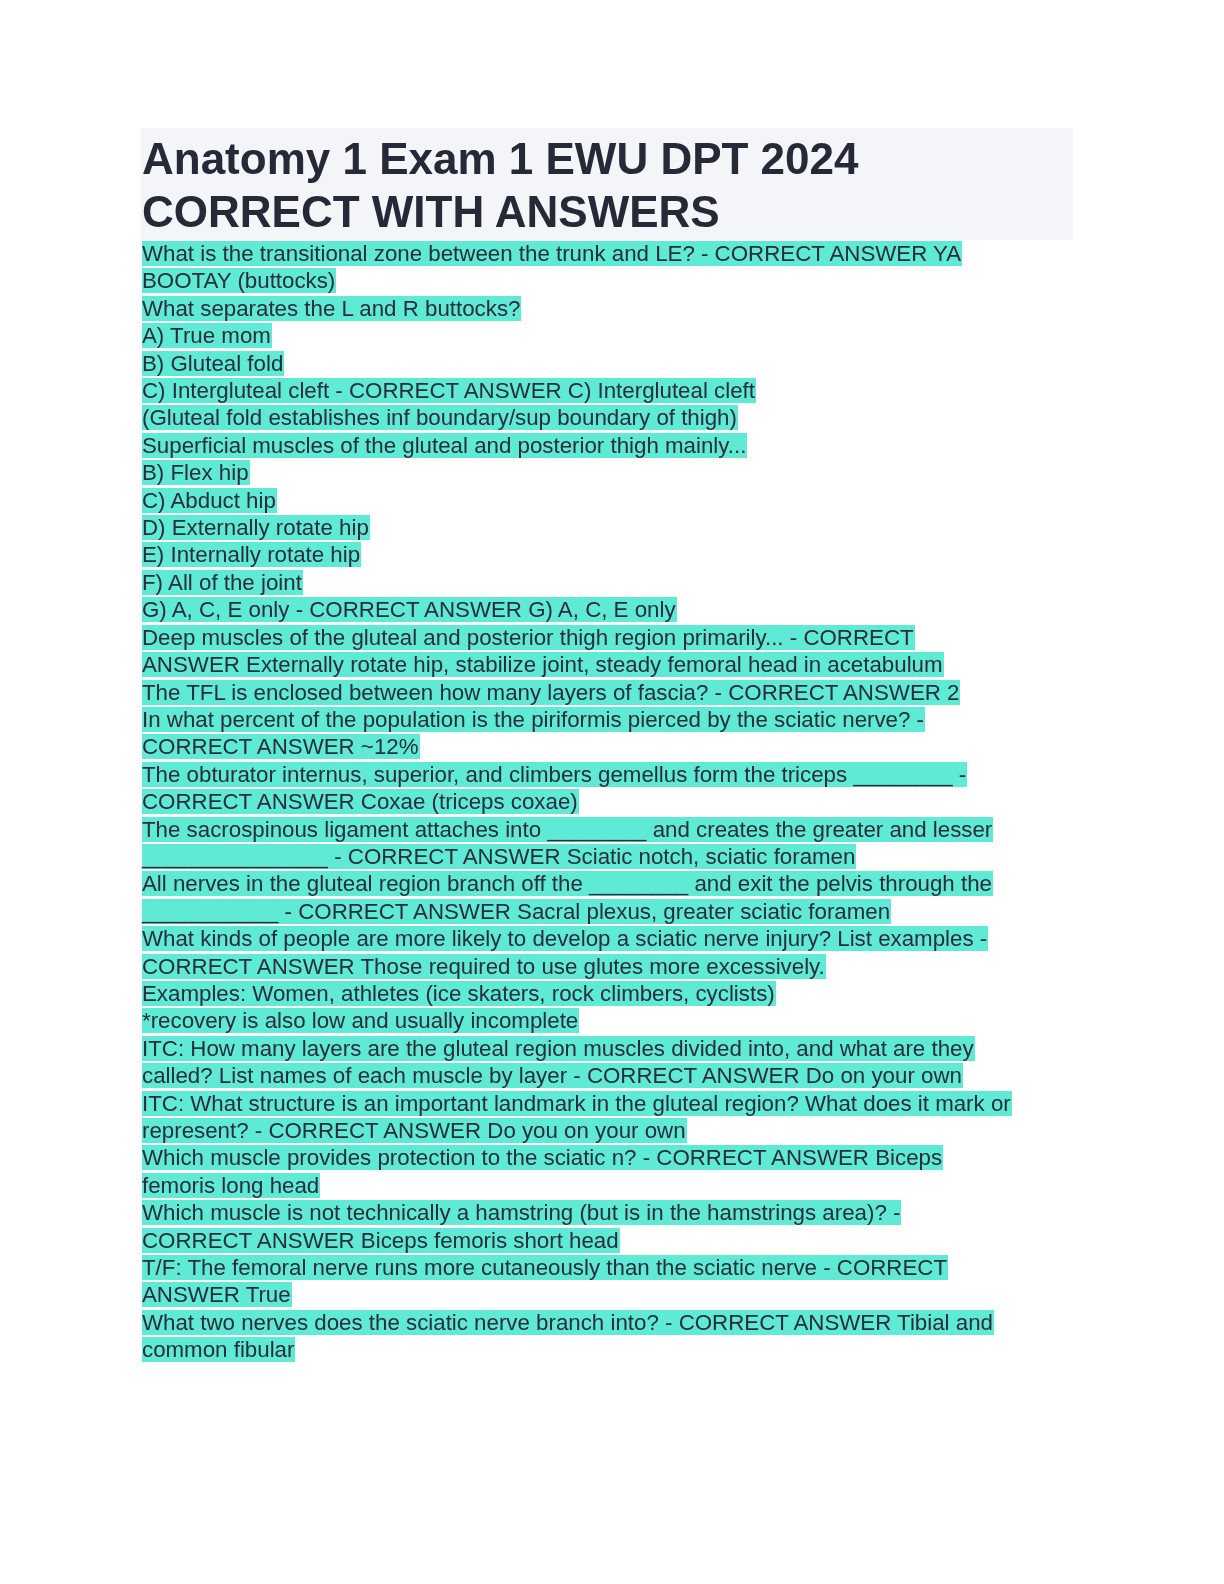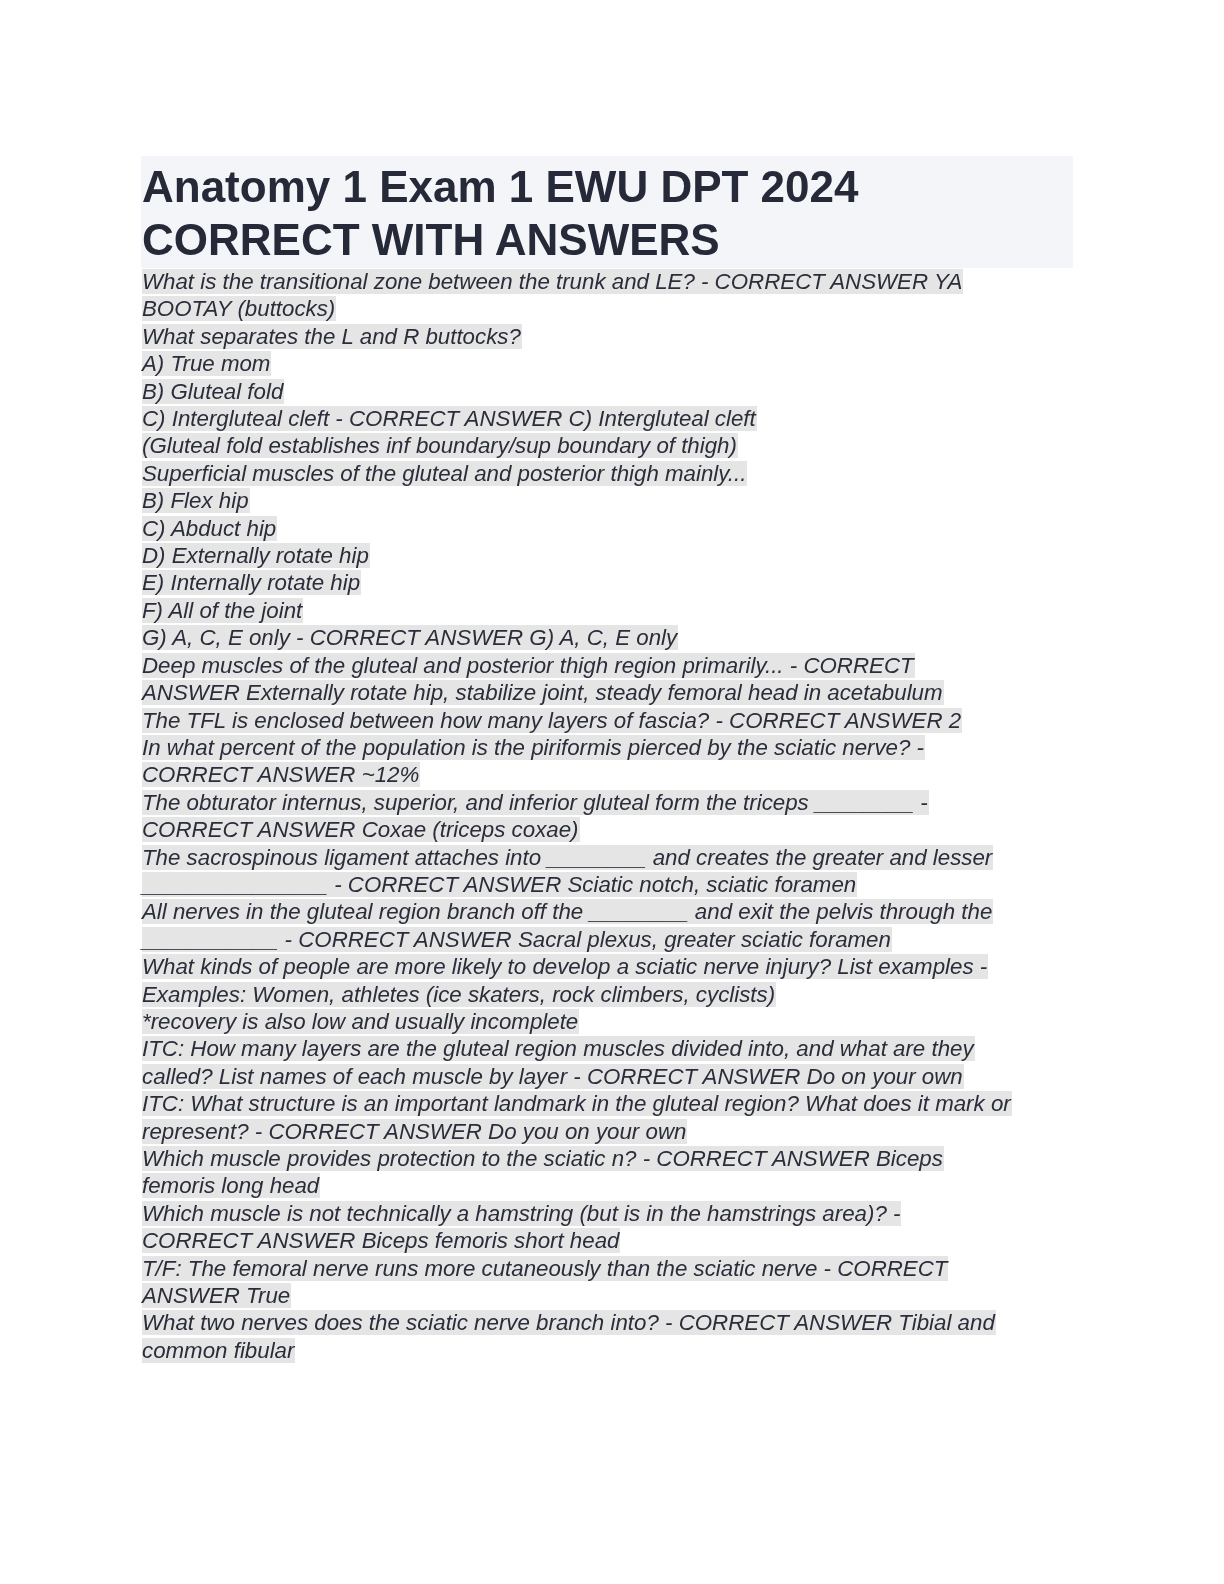--- a/index.html
+++ b/index.html
@@ -11,21 +11,21 @@
       width: 1224px;
       height: 1584px;
       position: relative;
       overflow: hidden;
       font-family: "Liberation Sans", sans-serif;
       color: #2a2d3a;
     }
     .page {
       position: absolute;
       left: 142px;
-      top: 156px;
+      top: 128px;
       width: 935px;
     }
     .title-block {
       background: #f4f5f9;
       padding: 4px 0 2px 1px;
       margin-left: -1px;
       width: 931px;
     }
     .title-line {
       font-size: 44px;
@@ -38,23 +38,22 @@
     .body-lines {
       margin-top: 0px;
     }
     .line {
       font-size: 22.3px;
       line-height: 27.4px;
       white-space: nowrap;
       color: #2a2d3a;
     }
     .line span.hl {
-      background: #e5e5e5;
+      background: #5eead4;
       padding-right: 1px;
-      font-style: italic;
     }
   </style>
 </head>
 <body>
 
 <div class="page">
   <div class="title-block">
     <div class="title-line">Anatomy 1 Exam 1 EWU DPT 2024</div>
     <div class="title-line">CORRECT WITH ANSWERS</div>
   </div>
@@ -71,27 +70,28 @@
     <div class="line"><span class="hl">C) Abduct hip</span></div>
     <div class="line"><span class="hl">D) Externally rotate hip</span></div>
     <div class="line"><span class="hl">E) Internally rotate hip</span></div>
     <div class="line"><span class="hl">F) All of the joint</span></div>
     <div class="line"><span class="hl">G) A, C, E only - CORRECT ANSWER G) A, C, E only</span></div>
     <div class="line"><span class="hl">Deep muscles of the gluteal and posterior thigh region primarily... - CORRECT</span></div>
     <div class="line"><span class="hl">ANSWER Externally rotate hip, stabilize joint, steady femoral head in acetabulum</span></div>
     <div class="line"><span class="hl">The TFL is enclosed between how many layers of fascia? - CORRECT ANSWER 2</span></div>
     <div class="line"><span class="hl">In what percent of the population is the piriformis pierced by the sciatic nerve? -</span></div>
     <div class="line"><span class="hl">CORRECT ANSWER ~12%</span></div>
-    <div class="line"><span class="hl">The obturator internus, superior, and inferior gluteal form the triceps ________ -</span></div>
+    <div class="line"><span class="hl">The obturator internus, superior, and climbers gemellus form the triceps ________ -</span></div>
     <div class="line"><span class="hl">CORRECT ANSWER Coxae (triceps coxae)</span></div>
     <div class="line"><span class="hl">The sacrospinous ligament attaches into ________ and creates the greater and lesser</span></div>
     <div class="line"><span class="hl">_______________ - CORRECT ANSWER Sciatic notch, sciatic foramen</span></div>
     <div class="line"><span class="hl">All nerves in the gluteal region branch off the ________ and exit the pelvis through the</span></div>
     <div class="line"><span class="hl">___________ - CORRECT ANSWER Sacral plexus, greater sciatic foramen</span></div>
     <div class="line"><span class="hl">What kinds of people are more likely to develop a sciatic nerve injury? List examples -</span></div>
+    <div class="line"><span class="hl">CORRECT ANSWER Those required to use glutes more excessively.</span></div>
     <div class="line"><span class="hl">Examples: Women, athletes (ice skaters, rock climbers, cyclists)</span></div>
     <div class="line"><span class="hl">*recovery is also low and usually incomplete</span></div>
     <div class="line"><span class="hl">ITC: How many layers are the gluteal region muscles divided into, and what are they</span></div>
     <div class="line"><span class="hl">called? List names of each muscle by layer - CORRECT ANSWER Do on your own</span></div>
     <div class="line"><span class="hl">ITC: What structure is an important landmark in the gluteal region? What does it mark or</span></div>
     <div class="line"><span class="hl">represent? - CORRECT ANSWER Do you on your own</span></div>
     <div class="line"><span class="hl">Which muscle provides protection to the sciatic n? - CORRECT ANSWER Biceps</span></div>
     <div class="line"><span class="hl">femoris long head</span></div>
     <div class="line"><span class="hl">Which muscle is not technically a hamstring (but is in the hamstrings area)? -</span></div>
     <div class="line"><span class="hl">CORRECT ANSWER Biceps femoris short head</span></div>

